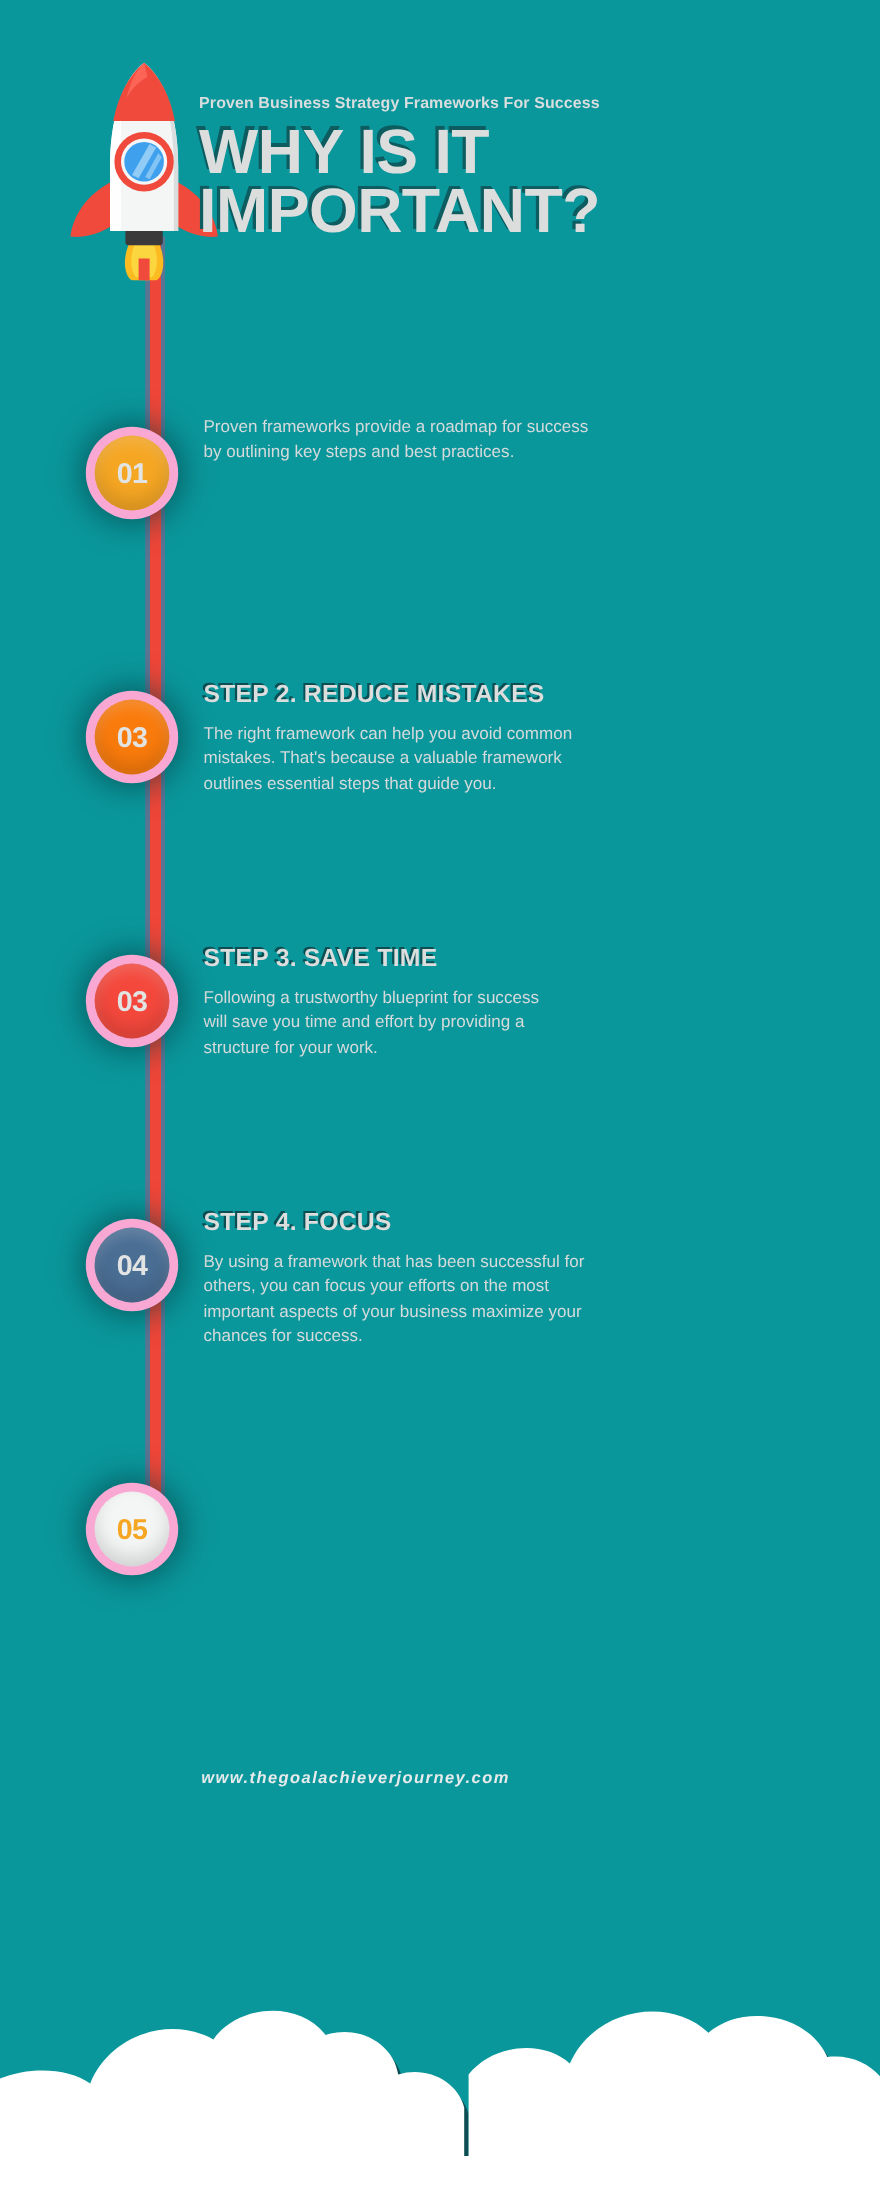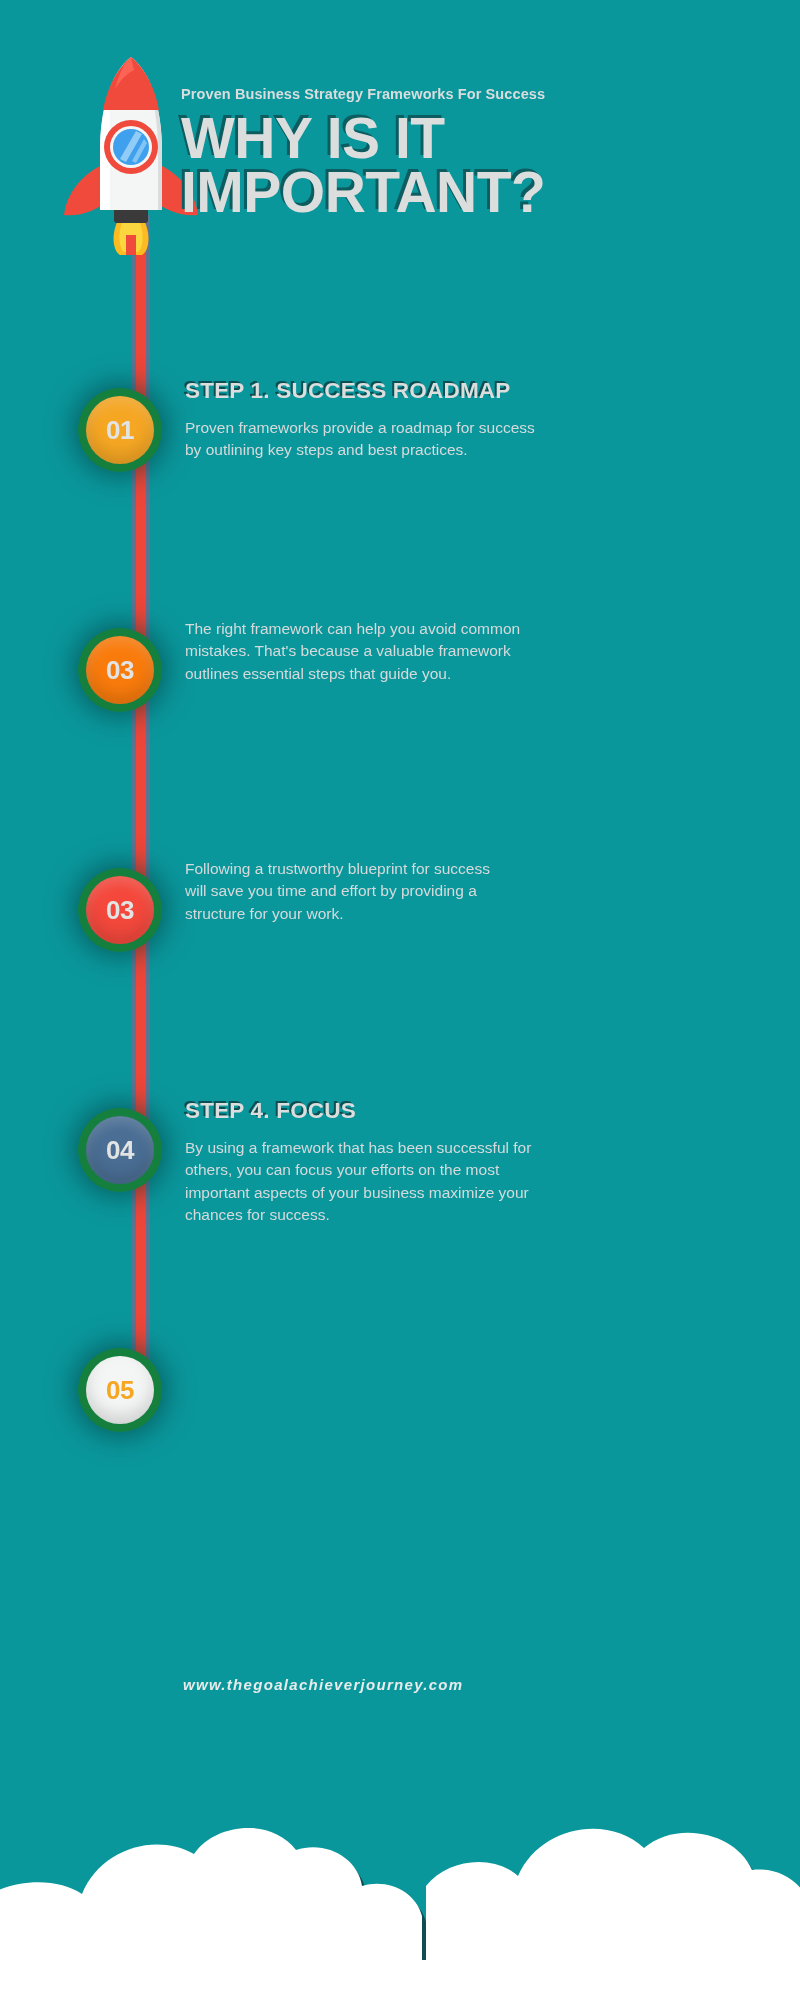--- a/index.html
+++ b/index.html
@@ -61,21 +61,21 @@
   .step-row {
     position:absolute;
     left:0; width:800px;
     z-index:3;
   }
   .step-badge {
     position:absolute;
     left:78px;
     width:84px; height:84px;
     border-radius:50%;
-    background:#15803d;
+    background:#f9a8d4;
     box-shadow:0 0 26px 6px rgba(6,60,62,.55);
     display:flex; align-items:center; justify-content:center;
     z-index:3;
   }
   .step-badge-inner {
     width:68px; height:68px;
     border-radius:50%;
     display:flex; align-items:center; justify-content:center;
     font-size:26px; font-weight:bold;
     letter-spacing:-.5px;
@@ -94,21 +94,21 @@
   .step-body {
     font-size:15.5px;
     line-height:1.45;
     color:#D6DADB;
     white-space:pre-line;
   }
 
   
   #site-url {
     position:absolute;
-    left:183px; top:1676px;
+    left:183px; top:1608px;
     font-size:15px;
     font-style:italic;
     font-weight:bold;
     letter-spacing:1.3px;
     color:#E8EBEB;
     z-index:5;
   }
 
   
   #clouds { position:absolute; left:0; bottom:0; width:800px; height:340px; z-index:6; }
@@ -149,42 +149,43 @@
   <div id="header-subtitle">Proven Business Strategy Frameworks For Success</div>
   <div id="header-title">WHY IS IT
 IMPORTANT?</div>
 </div>
 
 <div class="step-row" style="top:388px">
   <div class="step-badge">
     <div class="step-badge-inner" style="background:#F5A623;color:#E2E4E3">01</div>
   </div>
   <div class="step-text" style="top:-10px">
-    <div class="step-heading">STEP 1. SUCCESS ROADMAP</div>
     <div class="step-body">Proven frameworks provide a roadmap for success
 by outlining key steps and best practices.</div>
   </div>
 </div>
 
 <div class="step-row" style="top:628px">
   <div class="step-badge">
     <div class="step-badge-inner" style="background:#F97B0C;color:#E2E4E3">03</div>
   </div>
   <div class="step-text" style="top:-10px">
+    <div class="step-heading">STEP 2. REDUCE MISTAKES</div>
     <div class="step-body">The right framework can help you avoid common
 mistakes. That's because a valuable framework
 outlines essential steps that guide you.</div>
   </div>
 </div>
 
 <div class="step-row" style="top:868px">
   <div class="step-badge">
     <div class="step-badge-inner" style="background:#F4483C;color:#E2E4E3">03</div>
   </div>
   <div class="step-text" style="top:-10px">
+    <div class="step-heading">STEP 3. SAVE TIME</div>
     <div class="step-body">Following a trustworthy blueprint for success
 will save you time and effort by providing a
 structure for your work.</div>
   </div>
 </div>
 
 <div class="step-row" style="top:1108px">
   <div class="step-badge">
     <div class="step-badge-inner" style="background:#4A6E94;color:#E2E4E3">04</div>
   </div>

